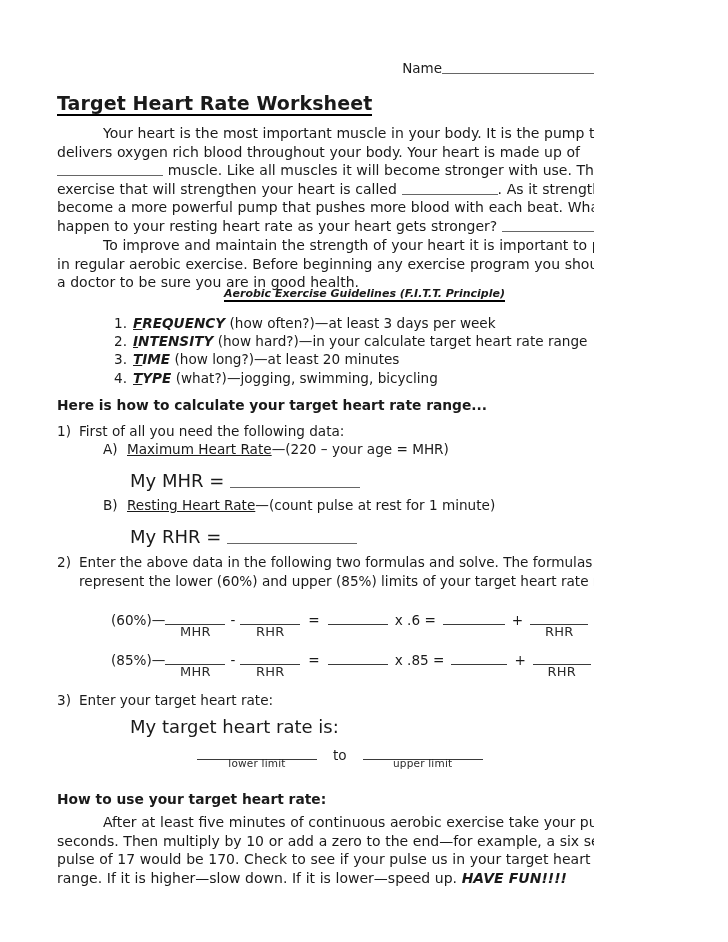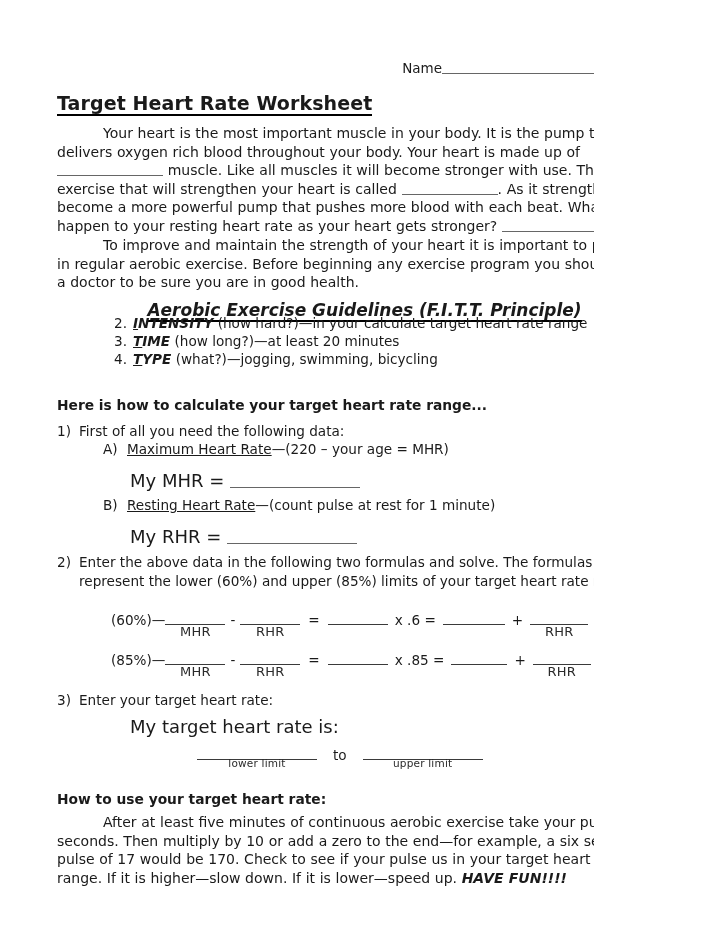--- a/index.html
+++ b/index.html
@@ -79,24 +79,23 @@
   .blank-s { width: 96px; }
   .blank-m { width: 106px; }
   .blank-l { width: 120px; }
 
   
   .sub-head {
     position: absolute;
     left: 0;
     width: 615px;
     text-align: center;
-    font-size: 17px;
+    font-size: 11px;
     font-weight: bold;
     font-style: italic;
-    margin-top: 13px;
   }
   .sub-head span {
     border-bottom: 2px solid #000;
   }
 
   
   .fitt {
     position: absolute;
     left: 48px;
     width: 570px;
@@ -200,20 +199,23 @@
     <div class="para" style="top:236px;">
       <span class="indent"></span><span>To improve and maintain the strength of your heart it is important to participate in regular aerobic exercise.  Before beginning any exercise program you should consult a doctor to be sure you are in good health.</span>
     </div>
 
     <div class="sub-head" style="top:287px;">
       <span>Aerobic Exercise Guidelines (F.I.T.T. Principle)</span>
     </div>
 
     <div class="fitt" style="top:314px;">
       <div class="fitt-item">
+        <span class="fitt-num">1.</span><span class="fitt-term"><span class="u">F</span><span>REQUENCY</span></span><span>  (how often?)—at least 3 days per week</span>
+      </div>
+      <div class="fitt-item">
         <span class="fitt-num">2.</span><span class="fitt-term"><span class="u">I</span><span>NTENSITY</span></span><span> (how hard?)—in your calculate target heart rate range</span>
       </div>
       <div class="fitt-item">
         <span class="fitt-num">3.</span><span class="fitt-term"><span class="u">T</span><span>IME</span></span><span> (how long?)—at least 20 minutes</span>
       </div>
       <div class="fitt-item">
         <span class="fitt-num">4.</span><span class="fitt-term"><span class="u">T</span><span>YPE</span></span><span> (what?)—jogging, swimming, bicycling</span>
       </div>
     </div>
 

